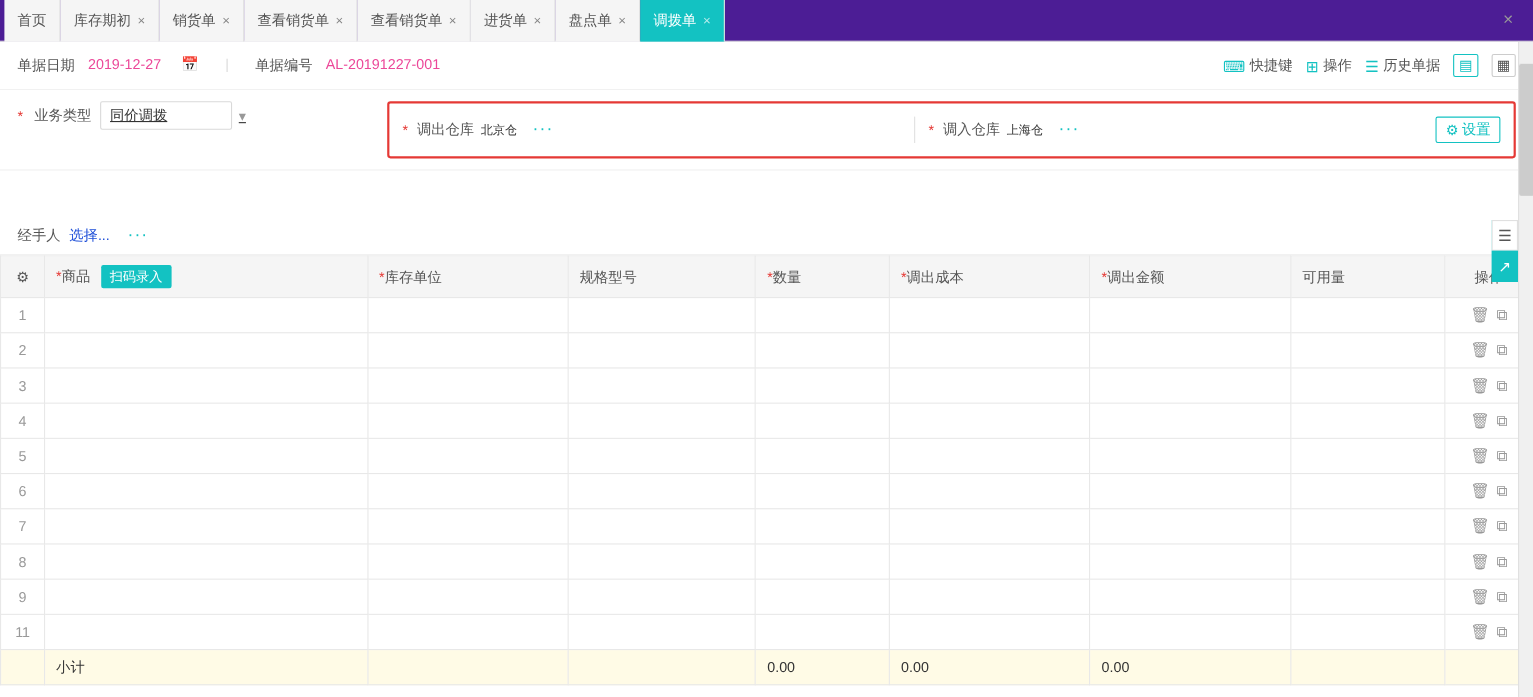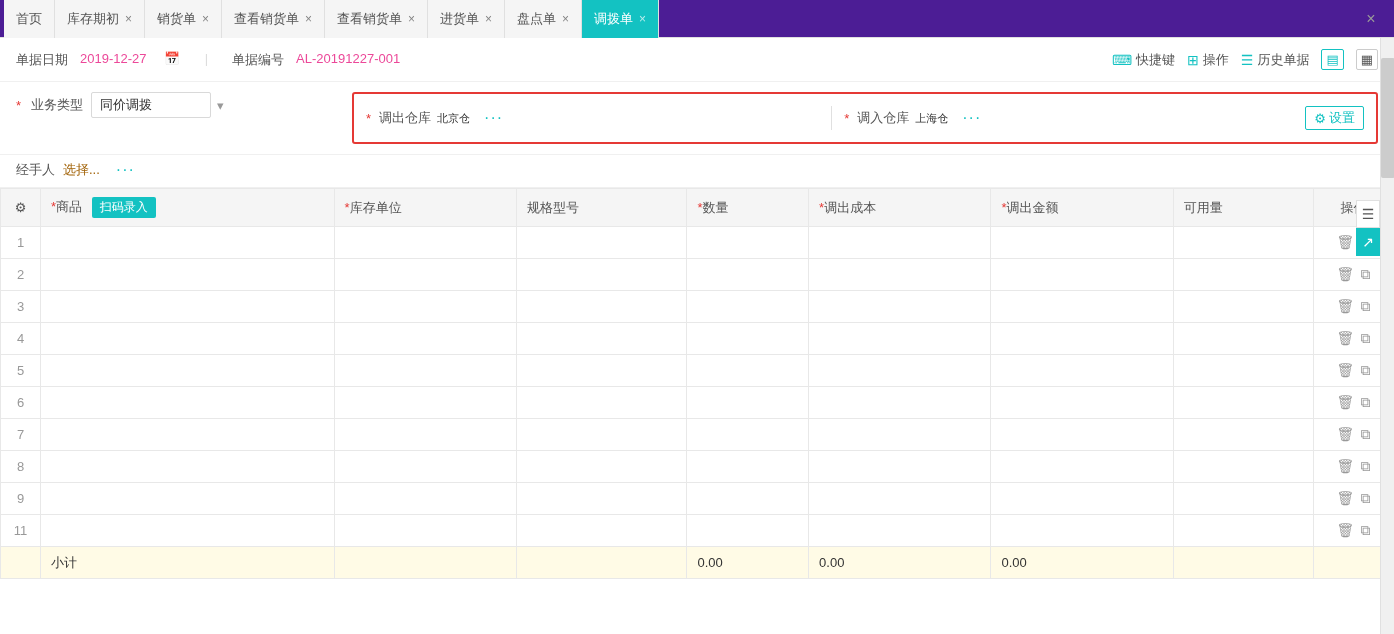--- a/index.html
+++ b/index.html
@@ -91,37 +91,38 @@
       flex: 1;
       padding: 8px 12px;
       min-height: 52px;
       position: relative;
     }
     .form-field { display: flex; align-items: center; gap: 6px; flex: 1; }
     .field-divider { width: 1px; height: 24px; background: #e0e0e0; margin: 0 12px; }
     .required-star { color: #e53935; margin-right: 2px; }
     .field-value { color: #333; font-size: 11px; }
     .field-dots { color: #13c2c2; margin-left: 8px; cursor: pointer; font-size: 16px; letter-spacing: 1px; }
-    .select-wrapper { display: flex; align-items: center; gap: 6px; }
+    .select-wrapper { display: flex; align-items: center; gap: 6px; text-decoration: underline; }
     .select-dropdown { border: 1px solid #d9d9d9; border-radius: 2px; padding: 3px 8px; color: #333; background: #fff; cursor: pointer; min-width: 120px; font-size: 13px; }
     .dropdown-arrow { color: #999; cursor: pointer; }
     .settings-btn {
       display: flex; align-items: center; gap: 3px;
       color: #13c2c2; cursor: pointer; font-size: 13px;
       border: 1px solid #13c2c2; border-radius: 2px;
       padding: 2px 8px; margin-left: 8px;
     }
 
     
     .handler-row {
       display: flex; align-items: center;
       padding: 6px 16px 8px 16px;
       gap: 8px;
       background: #fff;
       border-bottom: 1px solid #f0f0f0;
+      margin-top: 44px;
     }
 
     
     .table-wrapper {
       overflow-x: auto;
       overflow-y: auto;
       flex: 1;
       background: #fff;
     }
     table {
@@ -301,21 +302,21 @@
       </div>
       <div class="settings-btn">
         <span>⚙</span>
         <span>设置</span>
       </div>
     </div>
   </div>
 
   <div class="handler-row">
     <span class="label-text">经手人</span>
-    <span style="color:#a16207; font-size:13px;">选择...</span>
+    <span style="color:#1d4ed8; font-size:13px;">选择...</span>
     <span class="field-dots">···</span>
   </div>
 
   <div class="table-wrapper">
     <table>
       <thead>
         <tr>
           <th style="width:40px; text-align:center;">
             <span>⚙</span>
           </th>

